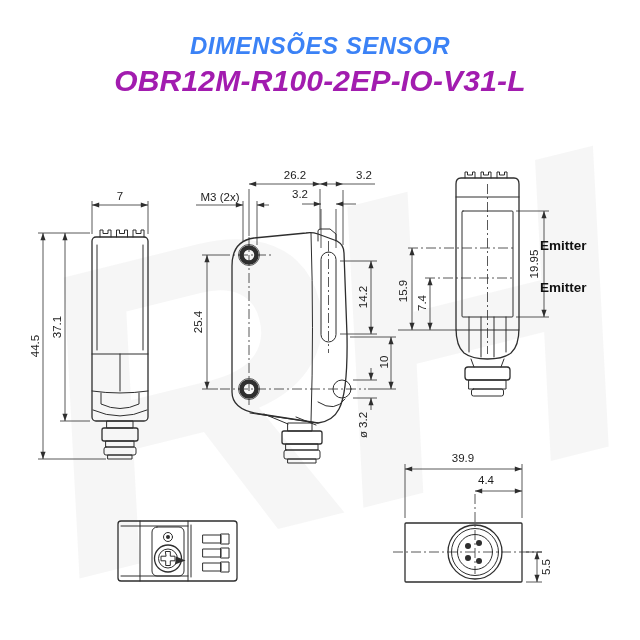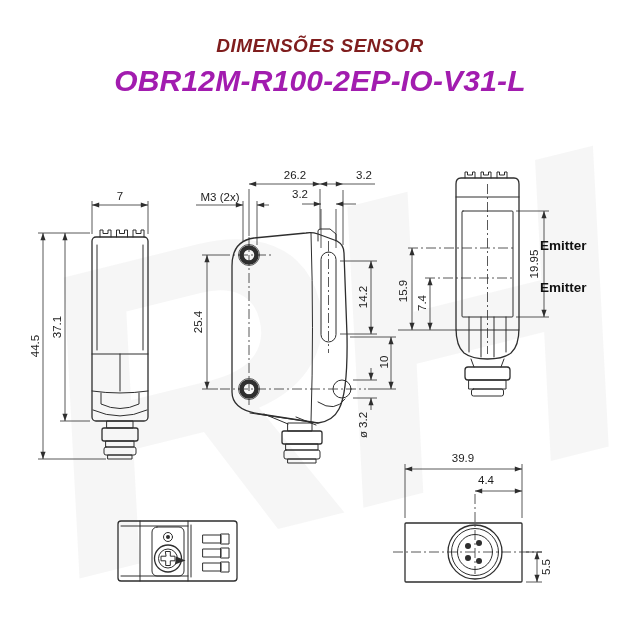--- a/index.html
+++ b/index.html
@@ -3,21 +3,21 @@
 <meta charset="utf-8">
 <style>
   html,body{margin:0;padding:0;}
   body{width:640px;height:640px;background:#ffffff;position:relative;overflow:hidden;
        font-family:"Liberation Sans", sans-serif;}
   .abs{position:absolute;}
   #watermark{left:50%;top:57%;transform:translate(-50%,-50%) rotate(-14deg);
     font-size:430px;font-weight:bold;font-style:italic;color:rgba(90,90,90,0.055);
     letter-spacing:-18px;user-select:none;pointer-events:none;white-space:nowrap;}
   #title{left:320px;top:46px;transform:translate(-50%,-50%);
-    font-size:19px;font-weight:bold;font-style:italic;color:#7f1d1d;letter-spacing:.5px;white-space:nowrap;}
+    font-size:24px;font-weight:bold;font-style:italic;color:#3b82f6;letter-spacing:.5px;white-space:nowrap;}
   #subtitle{left:320px;top:81px;transform:translate(-50%,-50%);
     font-size:30px;font-weight:bold;font-style:italic;color:#a21caf;letter-spacing:.2px;white-space:nowrap;}
   .dim{position:absolute;font-size:11.5px;color:#1c1c1c;white-space:nowrap;
     transform:translate(-50%,-50%);}
   .rot{transform:translate(-50%,-50%) rotate(-90deg);}
   .lbl{position:absolute;font-size:13.5px;font-weight:bold;color:#111;white-space:nowrap;
     transform:translate(0,-50%);}
   svg{position:absolute;left:0;top:0;}
   .o{fill:none;stroke:#2e2e2e;stroke-width:1.3;stroke-linejoin:round;stroke-linecap:round;}
   .i{fill:none;stroke:#2e2e2e;stroke-width:1;stroke-linejoin:round;stroke-linecap:round;}

